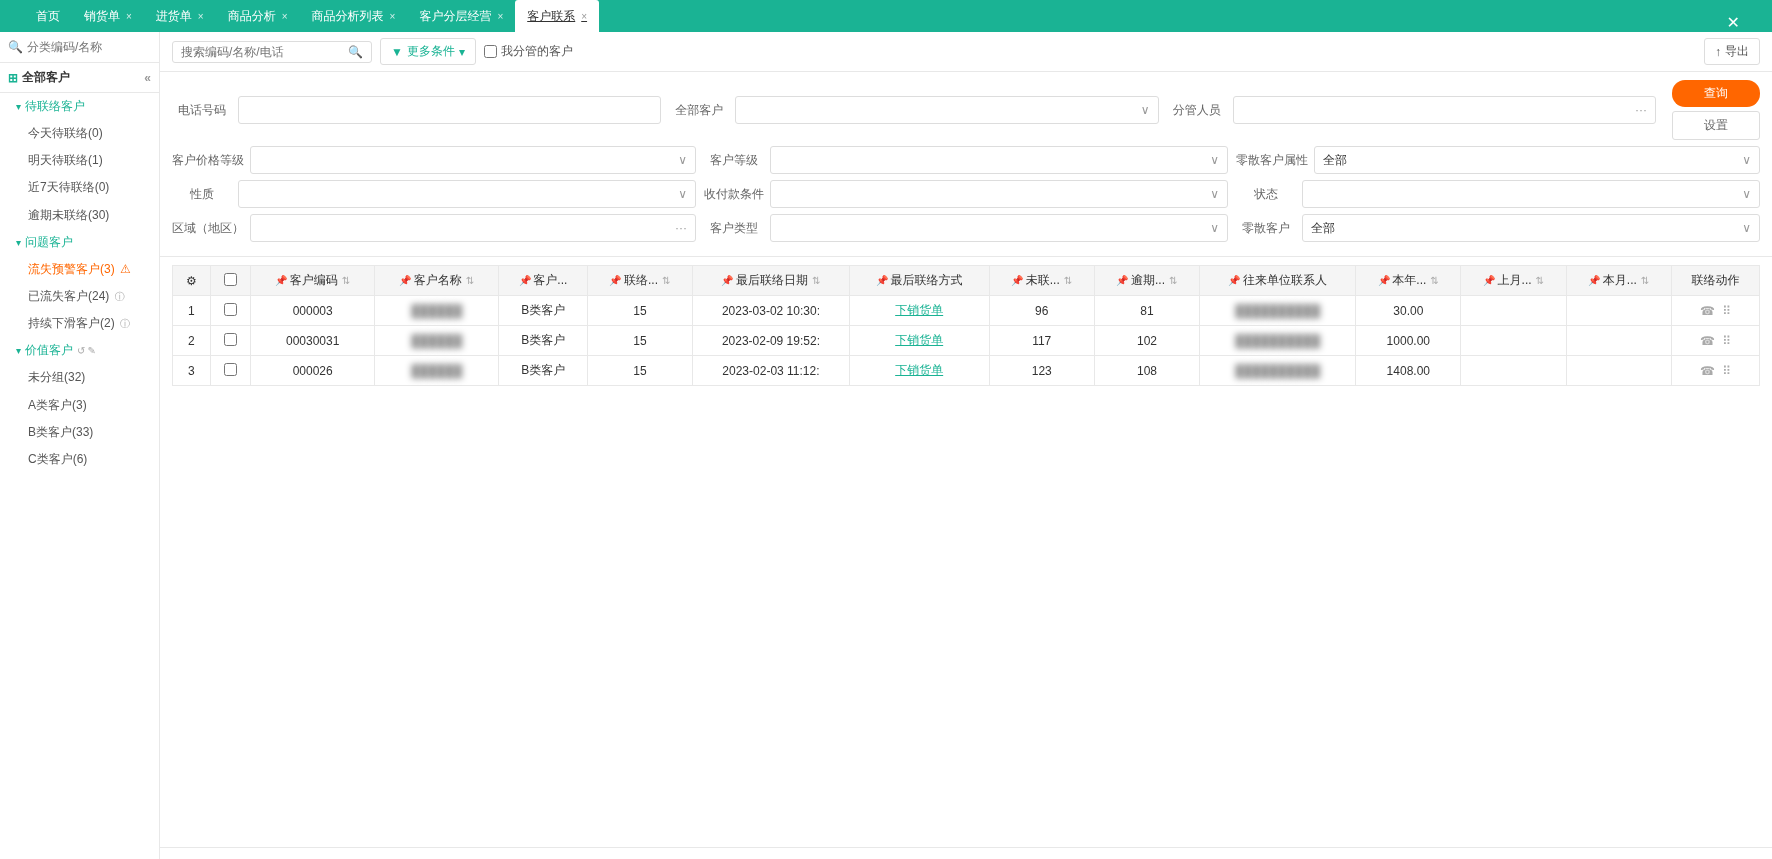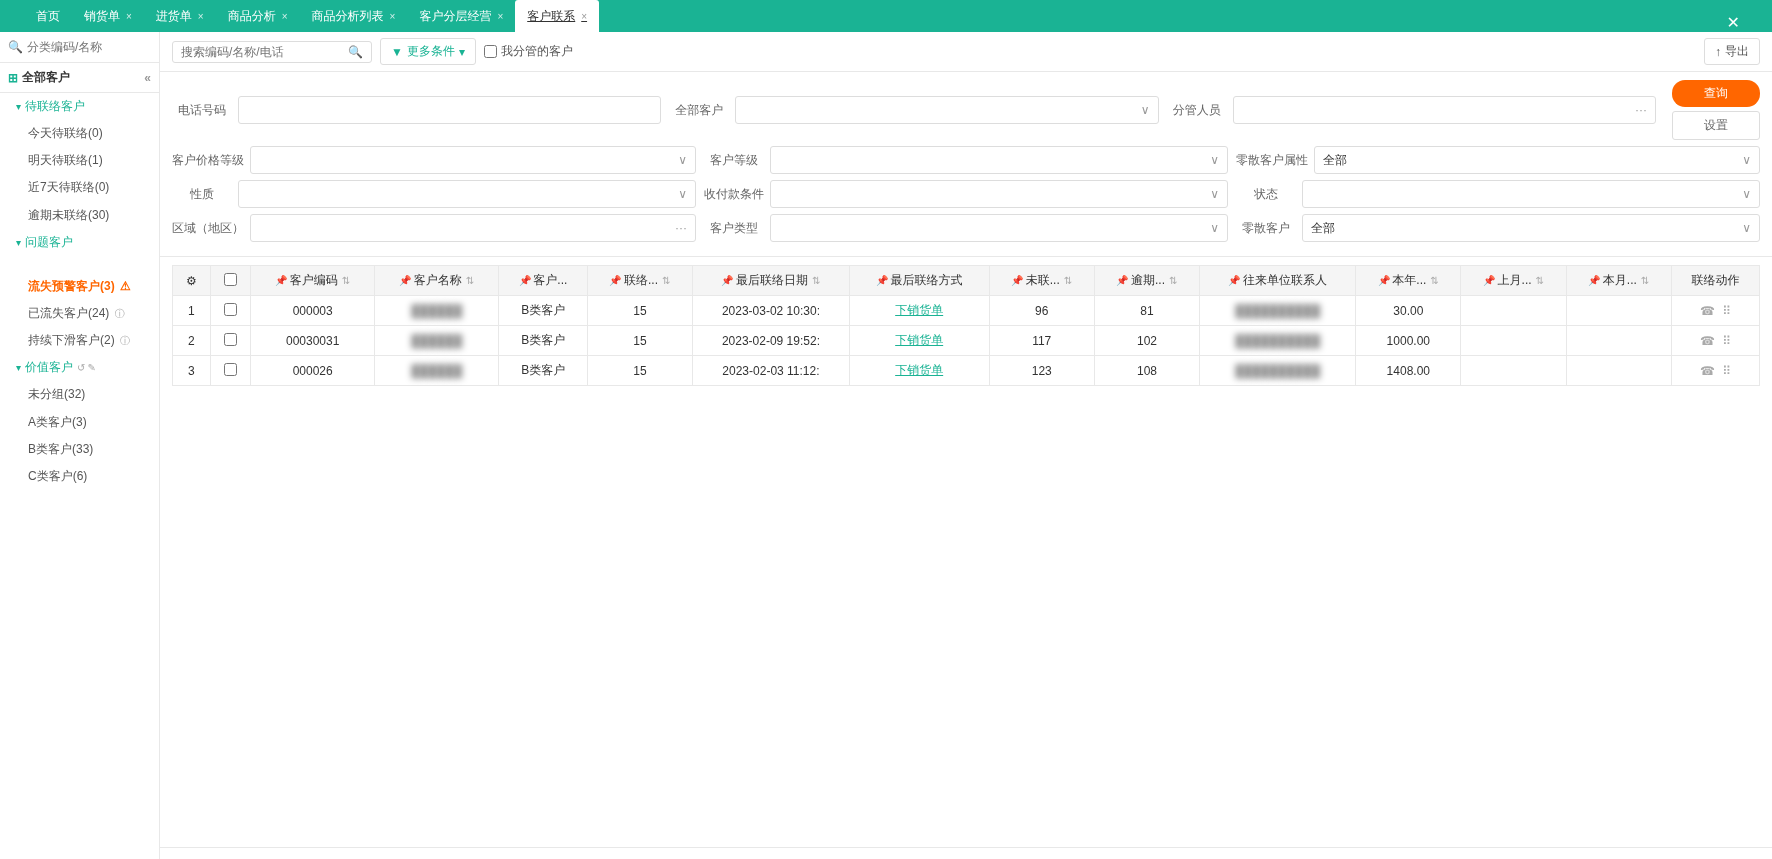--- a/index.html
+++ b/index.html
@@ -90,21 +90,21 @@
     }
     .sidebar-group-title .arrow { margin-right: 4px; font-size: 10px; }
 
     .sidebar-item {
       padding: 4px 8px 4px 28px;
       color: #555;
       cursor: pointer;
       font-size: 12px;
       line-height: 1.6;
     }
-    .sidebar-item.active { color: #ff6600; font-weight: bold; margin-top: 17px; }
+    .sidebar-item.active { color: #ff6600; font-weight: normal; }
 
     .tooltip-box {
       background: #fff;
       border: 1px solid #ddd;
       border-radius: 3px;
       padding: 6px 10px;
       margin: 2px 8px;
       color: #666;
       font-size: 11px;
       box-shadow: 0 2px 6px rgba(0,0,0,0.1);

